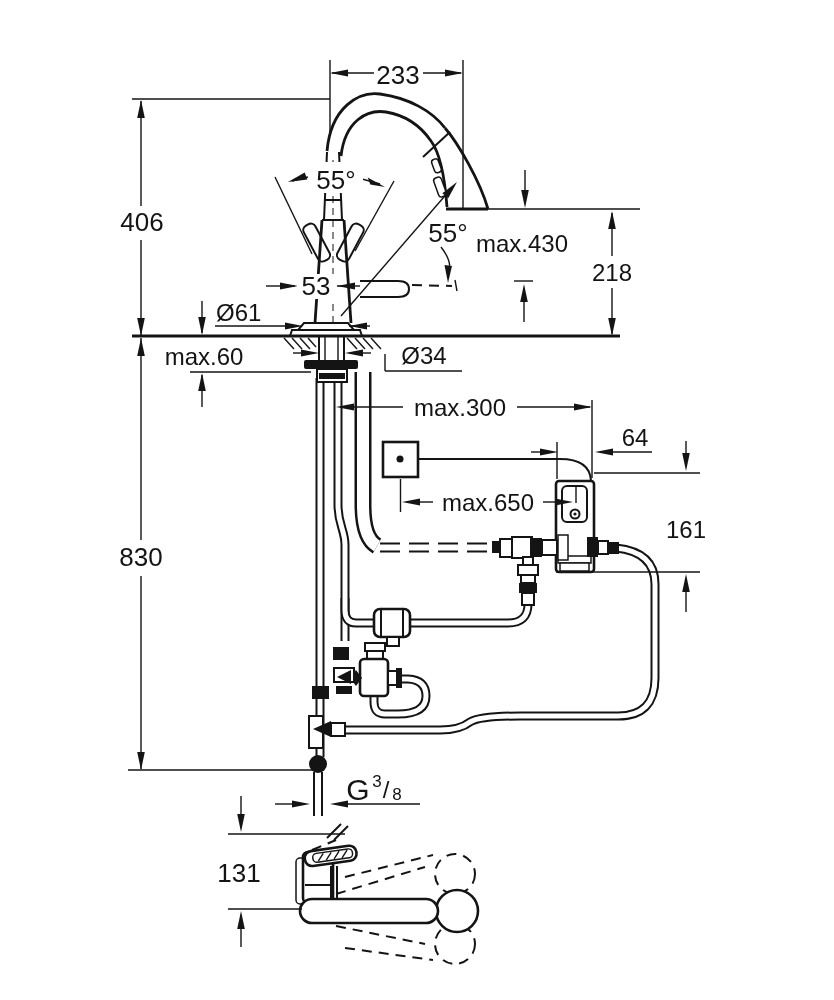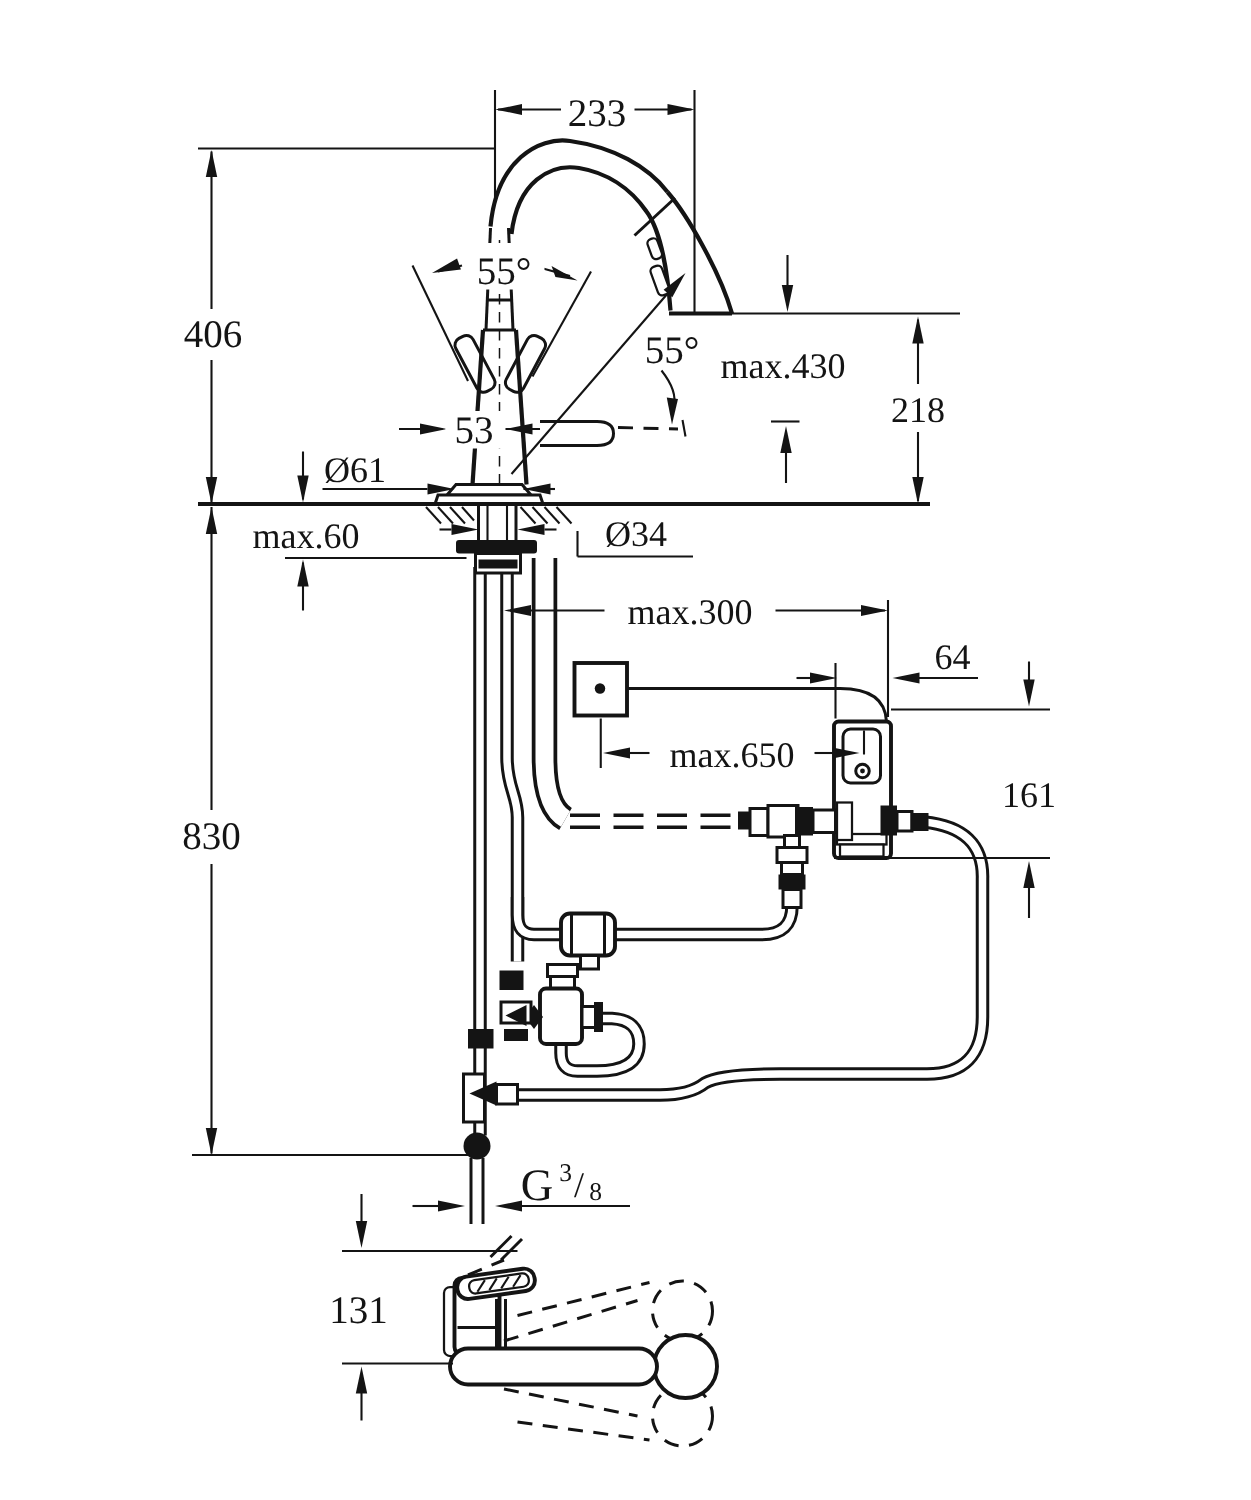--- a/index.html
+++ b/index.html
@@ -1,17 +1,17 @@
 <!DOCTYPE html>
 <html><head>
 <meta charset="utf-8">
 <style>
   html,body{margin:0;padding:0;background:#fff;}
   .page{position:relative;width:834px;height:1000px;background:#ffffff;overflow:hidden;
-        font-family:Liberation Serif, serif;}
+        font-family:Liberation Sans, sans-serif;}
   svg{display:block;}
   .ln{stroke:#141414;stroke-width:1.4;fill:none;}
   .ln2{stroke:#141414;stroke-width:2;fill:none;}
   .ln3{stroke:#141414;stroke-width:2.8;fill:none;}
   .ar{fill:#141414;stroke:none;}
   .wf{fill:#ffffff;stroke:#141414;stroke-width:2;}
   .wf3{fill:#ffffff;stroke:#141414;stroke-width:2.6;}
   .wf15{fill:#ffffff;stroke:#141414;stroke-width:1.5;}
   .blk{fill:#141414;stroke:none;}
   .hK{stroke:#141414;stroke-width:9;fill:none;}

